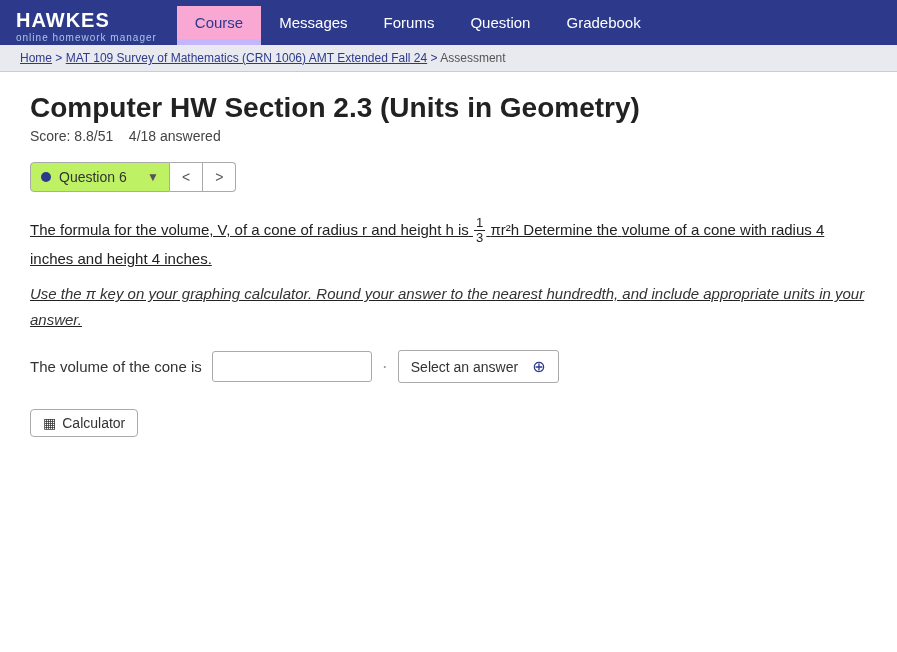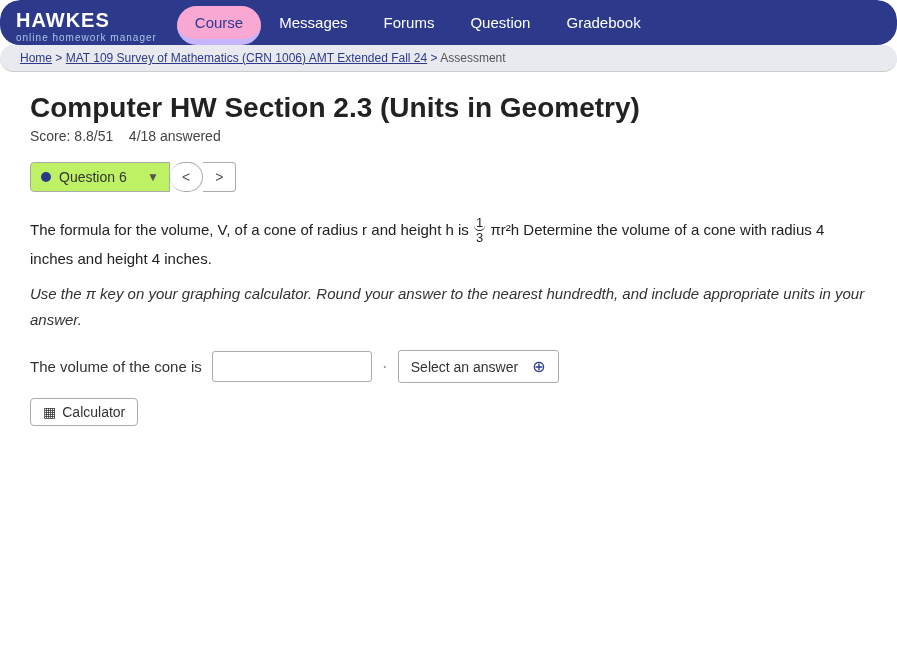--- a/index.html
+++ b/index.html
@@ -1,15 +1,15 @@
 <!DOCTYPE html>
 <html><head>
   <meta charset="utf-8">
   <style>
-    * { box-sizing: border-box; margin: 0; padding: 0; border-radius: 20px; }
+    * { box-sizing: border-box; margin: 0; padding: 0; }
     body { font-family: Arial, sans-serif; background: #fff; color: #333; font-size: 15px; }
 
     
     .top-header {
       background: #2d3a8c;
       padding: 6px 16px 0 16px;
       display: flex;
       align-items: center;
     }
     .logo-area {
@@ -122,34 +122,35 @@
     .nav-arrow:last-child {
       border-radius: 0 4px 4px 0;
     }
 
     
     .question-body {
       font-size: 15px;
       line-height: 1.7;
       color: #222;
       margin-bottom: 2px;
+      text-decoration: underline;
     }
     .question-body .italic-note {
       font-style: italic;
       color: #333;
       margin-top: 10px;
     }
 
     
     .answer-row {
       display: flex;
       align-items: center;
       gap: 10px;
       margin-top: 18px;
-      margin-bottom: 15px;
+      margin-bottom: 26px;
       font-size: 15px;
     }
     .answer-input {
       border: 1px solid #aaa;
       border-radius: 3px;
       padding: 6px 10px;
       font-size: 15px;
       width: 160px;
       color: #333;
     }

